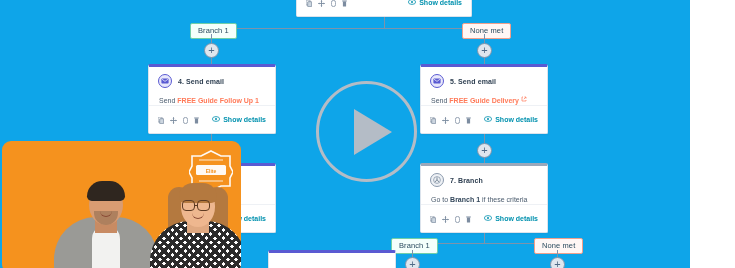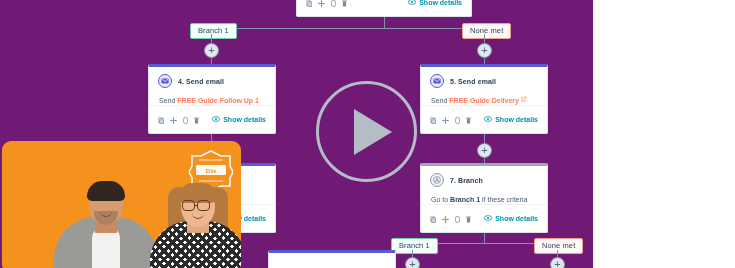--- a/index.html
+++ b/index.html
@@ -3,22 +3,22 @@
 <meta charset="utf-8">
 <style>
   * { box-sizing: border-box; margin: 0; padding: 0; }
   html, body {
     width: 735px; height: 268px;
     overflow: hidden;
     font-family: "Liberation Sans", sans-serif;
   }
   #canvas {
     position: relative;
-    width: 593px; height: 268px;
-    background: #701a75;
+    width: 690px; height: 268px;
+    background: #0ea5e9;
     overflow: hidden;
   }
 
   
   .conn { position: absolute; background: #7d93ab; }
   .conn.v { width: 1px; }
   .conn.h { height: 1px; }
 
   
   .plus {

